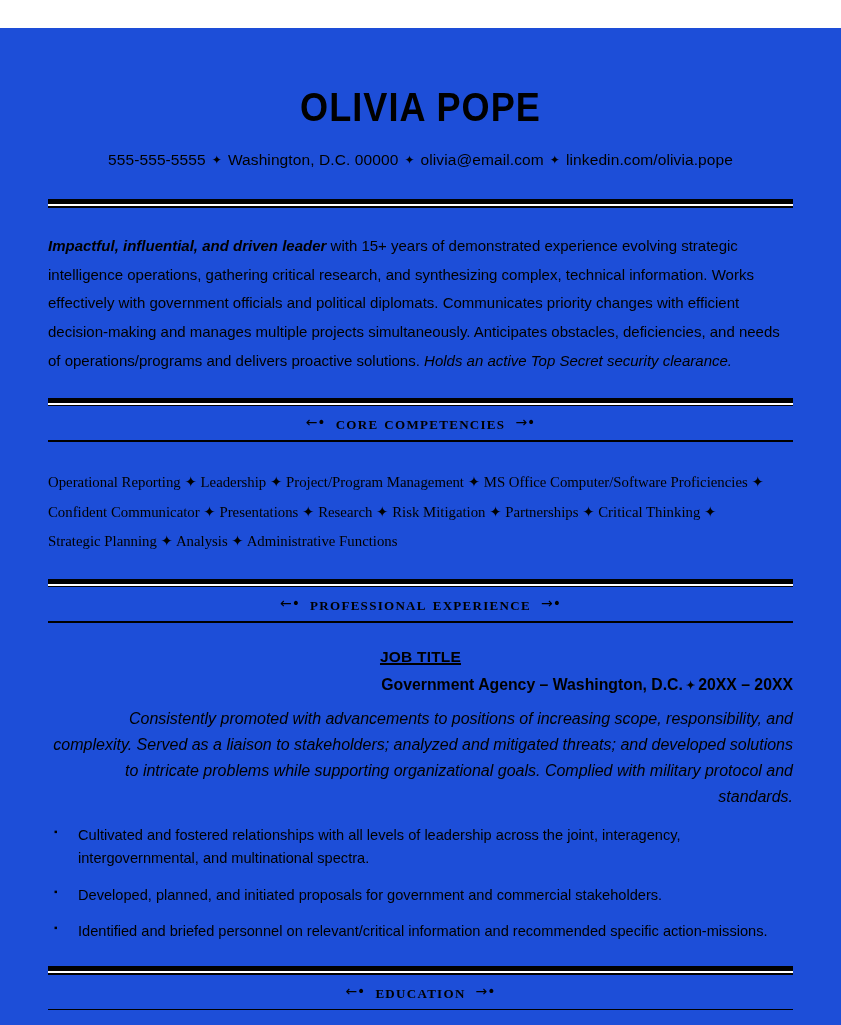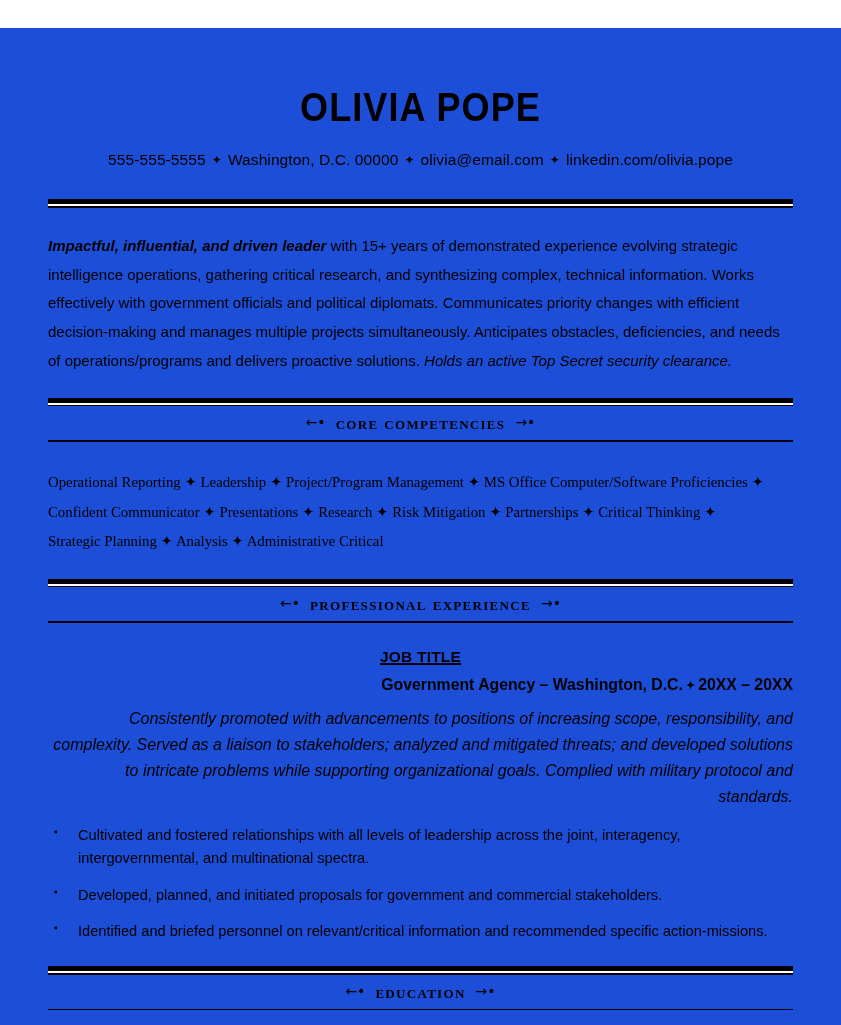--- a/index.html
+++ b/index.html
@@ -219,21 +219,21 @@
     <div class="rule-thin"></div>
     <div class="section-title-bar">
       <span class="section-title"><span class="arrow arrow-left">←•</span><span>Core Competencies</span><span class="arrow arrow-right">→•</span></span>
     </div>
     <div class="rule-thin"></div>
   </div>
 
   <div class="competencies">
     <div class="comp-row">Operational Reporting ✦ Leadership ✦ Project/Program Management ✦ MS Office Computer/Software Proficiencies ✦</div>
     <div class="comp-row">Confident Communicator ✦ Presentations ✦ Research ✦ Risk Mitigation ✦ Partnerships ✦ Critical Thinking ✦</div>
-    <div class="comp-row">Strategic Planning ✦ Analysis ✦ Administrative Critical</div>
+    <div class="comp-row">Strategic Planning ✦ Analysis ✦ Administrative Functions</div>
   </div>
 
   <div class="section">
     <div class="rule-thick"></div>
     <div class="rule-gap"></div>
     <div class="rule-thin"></div>
     <div class="section-title-bar">
       <span class="section-title"><span class="arrow arrow-left">←•</span><span>Professional Experience</span><span class="arrow arrow-right">→•</span></span>
     </div>
     <div class="rule-thin"></div>

